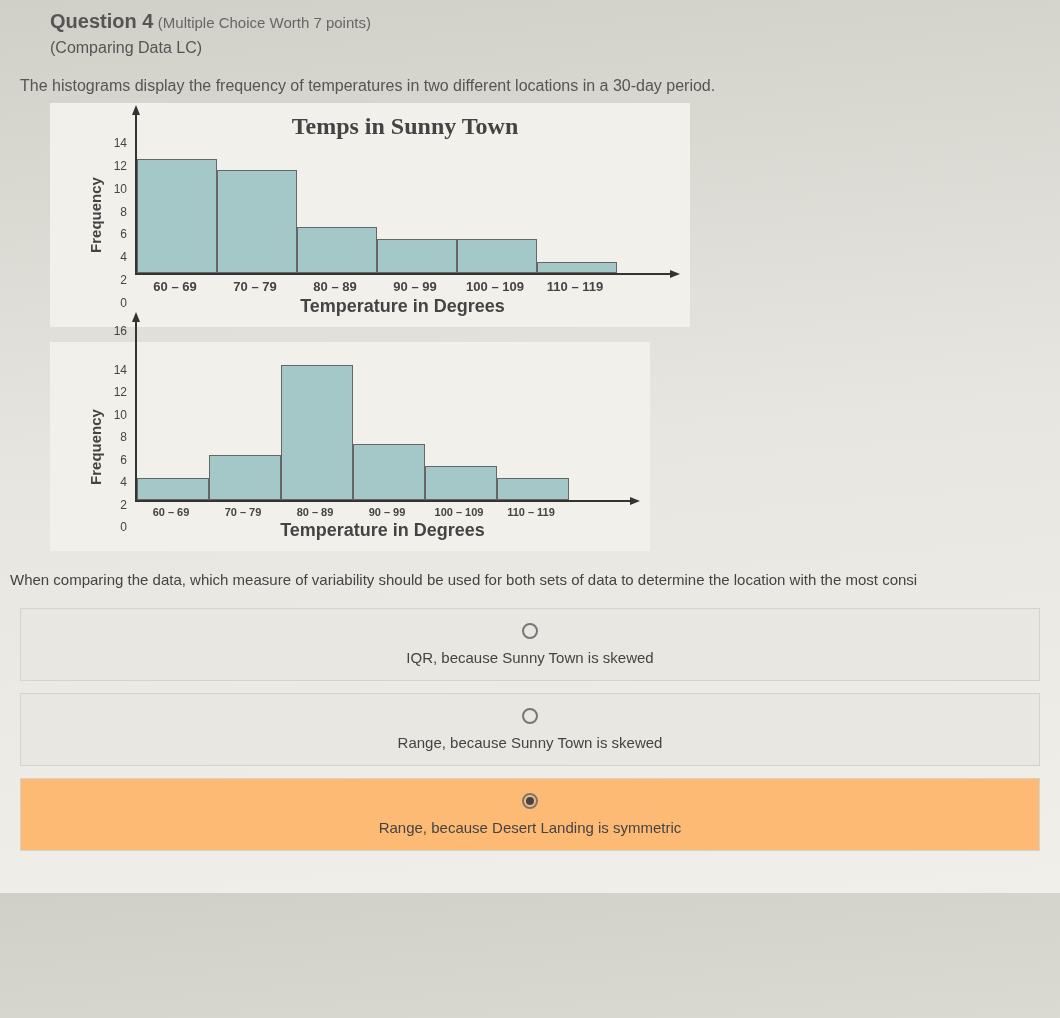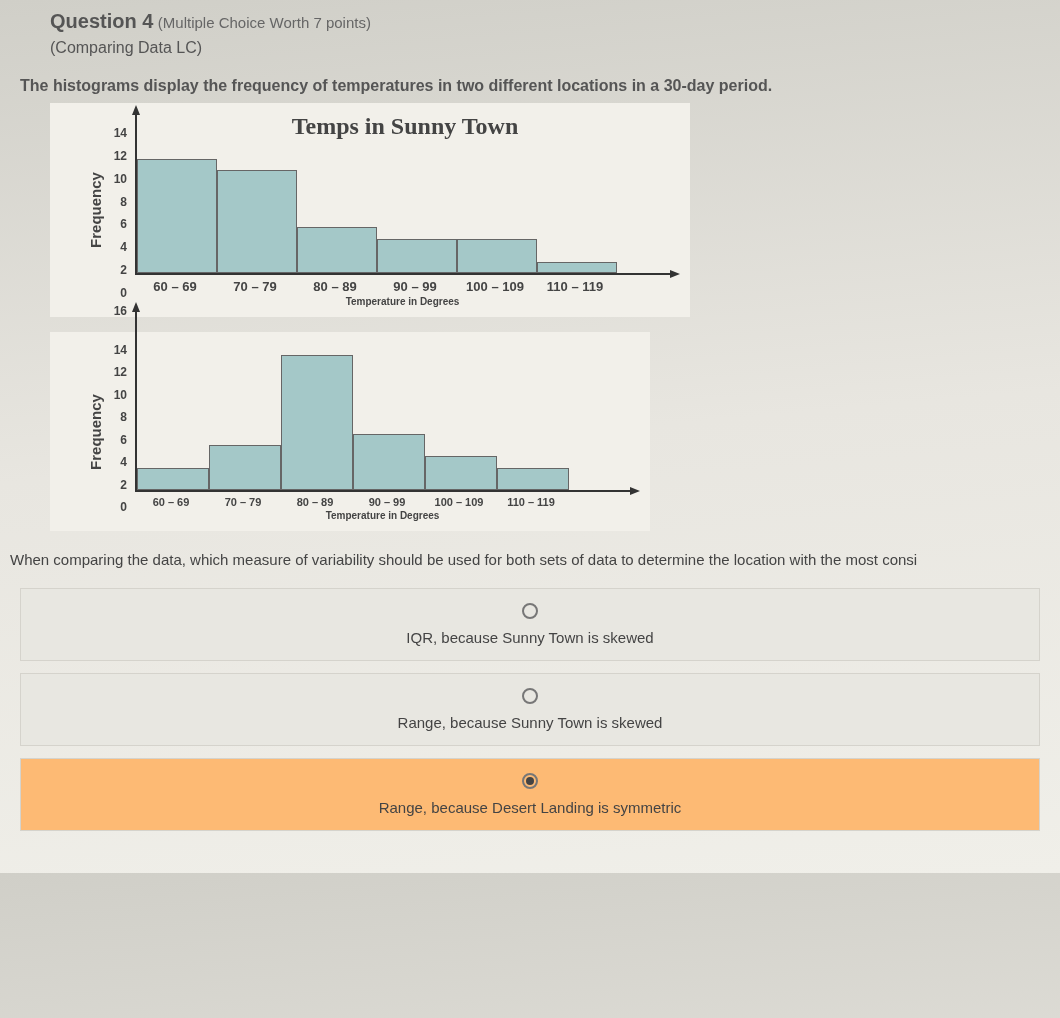--- a/index.html
+++ b/index.html
@@ -32,21 +32,20 @@
       font-size: 16px;
       color: #555;
       margin-top: 2px;
       margin-bottom: 20px;
     }
     .question-text {
       font-size: 16px;
       color: #555;
       margin-bottom: 8px;
       margin-left: -30px;
-      font-weight: bold;
     }
     .chart-container {
       background: #f2f0ea;
       padding: 10px 20px 10px 60px;
       margin-bottom: 15px;
       position: relative;
       width: 640px;
     }
     .chart-title {
       font-family: Georgia, serif;
@@ -97,21 +96,21 @@
       top: 0;
       bottom: 0;
       width: 22px;
     }
     .y-tick {
       position: absolute;
       right: 5px;
       font-size: 12px;
       color: #444;
       transform: translateY(-50%);
-      font-weight: bold;
+      font-weight: normal;
     }
     .bars {
       position: absolute;
       left: 0;
       bottom: 0;
       display: flex;
       height: 100%;
       align-items: flex-end;
     }
     .bar {
@@ -140,21 +139,21 @@
       width: 72px;
       text-align: center;
       font-size: 11px;
       font-weight: bold;
       color: #444;
     }
     .x-axis-label {
       text-align: center;
       font-weight: bold;
       color: #444;
-      font-size: 10px;
+      font-size: 18px;
       margin-left: 25px;
       margin-top: 2px;
     }
     .question-prompt {
       font-size: 15px;
       color: #444;
       margin: 20px 0 20px -40px;
     }
     .answer-option {
       background: #e8e7e1;

